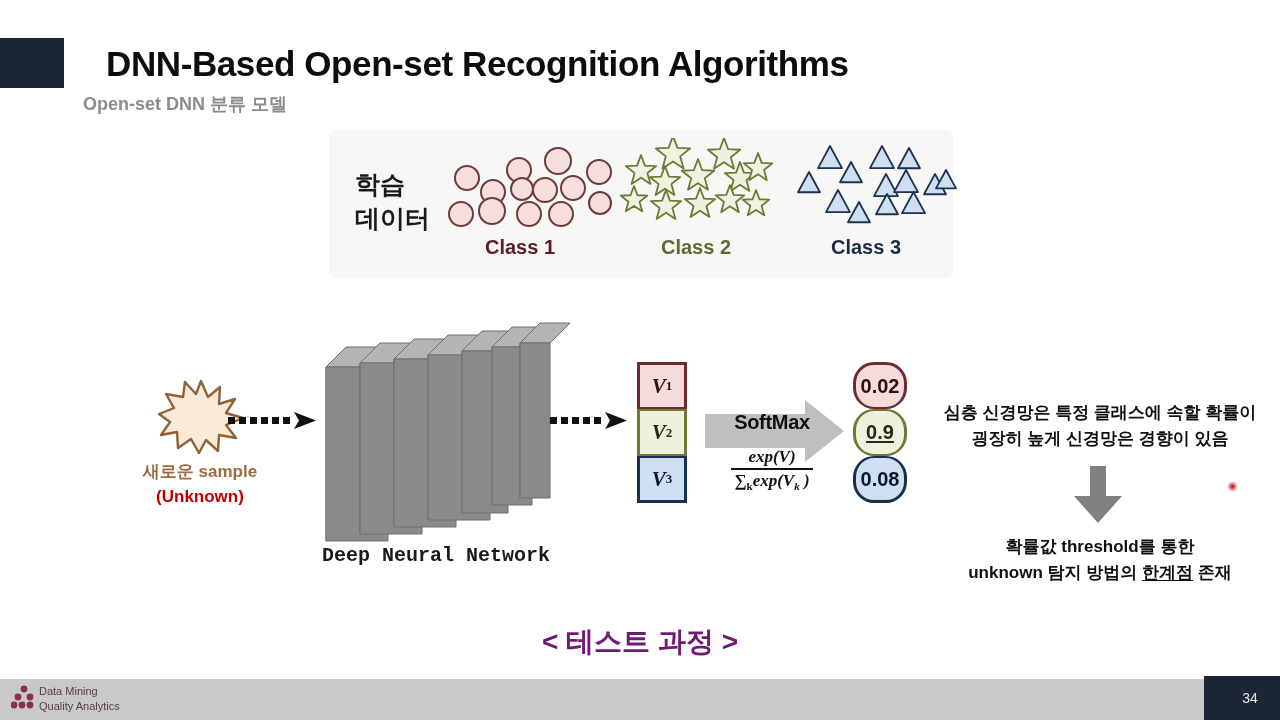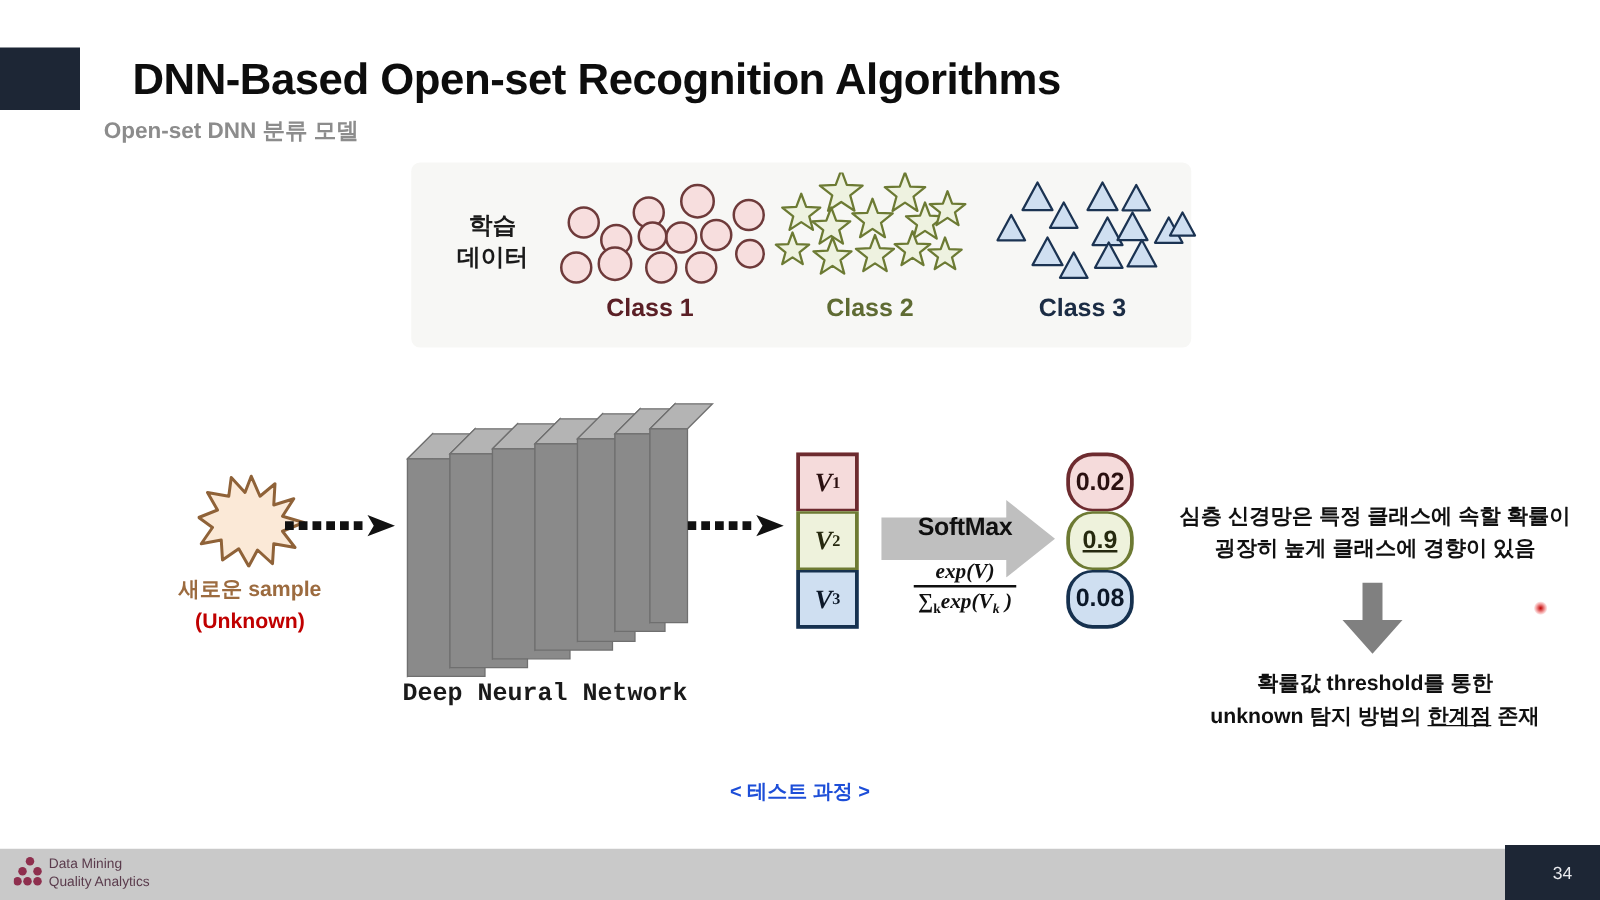--- a/index.html
+++ b/index.html
@@ -46,22 +46,22 @@
     position: absolute;
     left: 329px; top: 130px;
     width: 624px; height: 148px;
     background: #f7f7f5;
     border-radius: 7px;
   }
   #training-label {
     position: absolute;
     left: 355px; top: 168px;
     width: 78px;
-    text-align: center;
-    font-size: 19px;
+    text-align: left;
+    font-size: 25px;
     font-weight: bold;
     color: #1a1a1a;
     line-height: 1.35;
   }
   .class-group { position: absolute; }
   .class-caption {
     position: absolute;
     width: 140px;
     text-align: center;
     font-size: 20px;
@@ -217,23 +217,23 @@
     border-radius: 50%;
     background: radial-gradient(circle, #c00000 0%, #e8484880 45%, #ffffff00 72%);
   }
 
   
   #bottom-caption {
     position: absolute;
     left: 490px; top: 623px;
     width: 300px;
     text-align: center;
-    font-size: 16px;
-    font-weight: bold;
-    color: #1d4ed8;
+    font-size: 28px;
+    font-weight: bold;
+    color: #701a75;
   }
 
   
   #footer-bar {
     position: absolute;
     left: 0; top: 679px;
     width: 1280px; height: 41px;
     background: #c9c9c9;
   }
   #footer-logo-mark { position: absolute; left: 11px; top: 684px; }
@@ -427,21 +427,21 @@
   <div class="p-box box-green">
     <span class="p-underline">0.9</span>
   </div>
   <div class="p-box box-blue">
     <span>0.08</span>
   </div>
 </div>
 
 <div id="note-top">
   <div>심층 신경망은 특정 클래스에 속할 확률이</div>
-  <div>굉장히 높게 클래스에 경향이 있음</div>
+  <div>굉장히 높게 신경망은 경향이 있음</div>
 </div>
 
 <div id="down-arrow">
   <svg width="52" height="58" viewBox="0 0 52 58">
     <polygon points="18,0 34,0 34,30 50,30 26,57 2,30 18,30" fill="#808080"></polygon>
   </svg>
 </div>
 
 <div id="note-bottom">
   <div>확률값 threshold를 통한</div>

